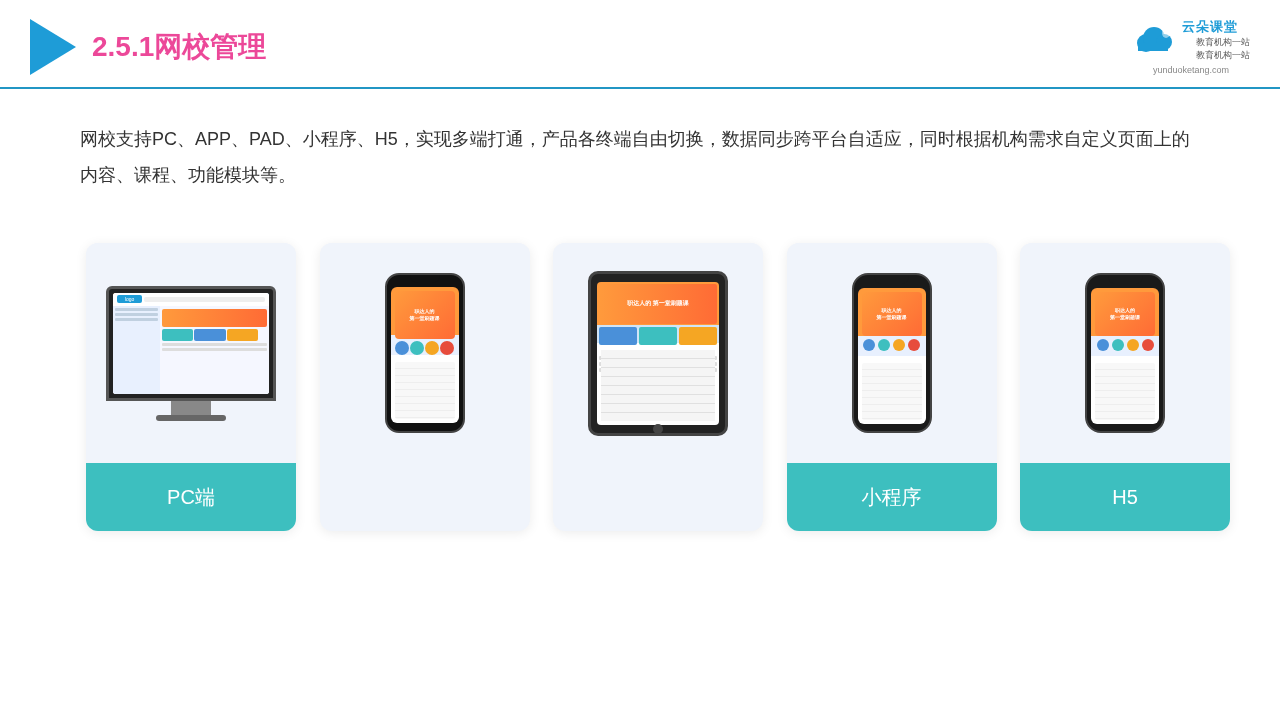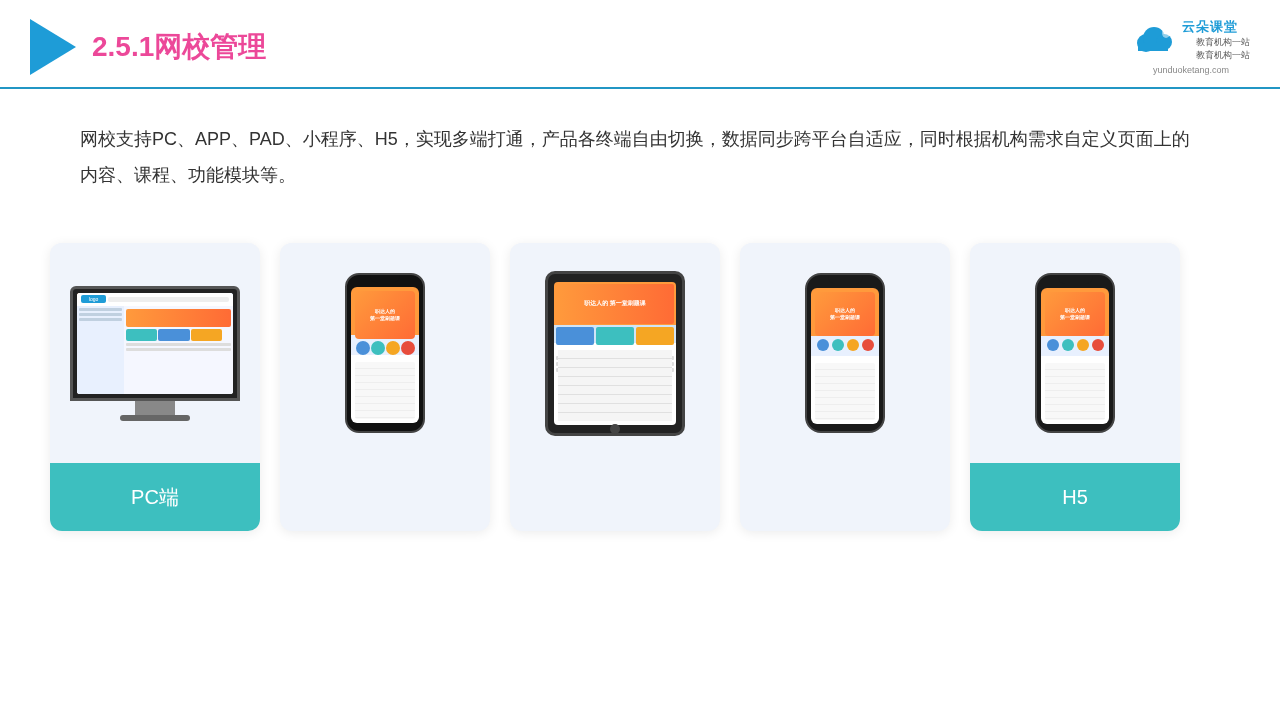--- a/index.html
+++ b/index.html
@@ -64,24 +64,25 @@
     .description {
       padding: 32px 80px 20px 80px;
       font-size: 18px;
       color: #333;
       line-height: 2;
     }
 
     
     .cards-container {
       display: flex;
-      justify-content: flex-start;
+      justify-content: space-between;
       gap: 20px;
       padding: 20px 50px;
       margin-top: 10px;
+      margin-left: 36px;
     }
 
     .card {
       width: 210px;
       border-radius: 12px;
       overflow: hidden;
       box-shadow: 0 2px 12px rgba(0,0,0,0.08);
       background: #f0f4fb;
       display: flex;
       flex-direction: column;
@@ -398,20 +399,21 @@
           <div style="position:absolute;top:56%;left:4px;right:4px;bottom:4px;">
             <div style="height:20px;background:#e8f5e9;border-radius:3px;margin-bottom:2px;border:1px solid #a5d6a7;display:flex;align-items:center;justify-content:center;">
               <div style="font-size:5px;color:#388e3c;">推荐课程</div>
             </div>
             <div style="height:3px;background:#eee;margin-bottom:1px;border-radius:1px;"></div>
             <div style="height:3px;background:#eee;border-radius:1px;"></div>
           </div>
         </div>
       </div>
     </div>
+    <div class="card-label">小程序</div>
   </div>
 
   <div class="card">
     <div class="card-image-area">
       <div class="phone-device" style="background:#1a1a1a;border-radius:16px;">
         <div class="phone-notch" style="background:#1a1a1a;width:35px;height:9px;"></div>
         <div class="phone-screen">
           <div style="position:absolute;top:4px;left:4px;right:4px;height:32%;background:linear-gradient(135deg,#ff9a3c,#ff6b35);border-radius:4px;display:flex;flex-direction:column;align-items:center;justify-content:center;padding:4px;">
             <div style="font-size:5px;color:#fff;font-weight:bold;text-align:center;line-height:1.3;">职达人的<br>第一堂刷题课</div>
           </div>

